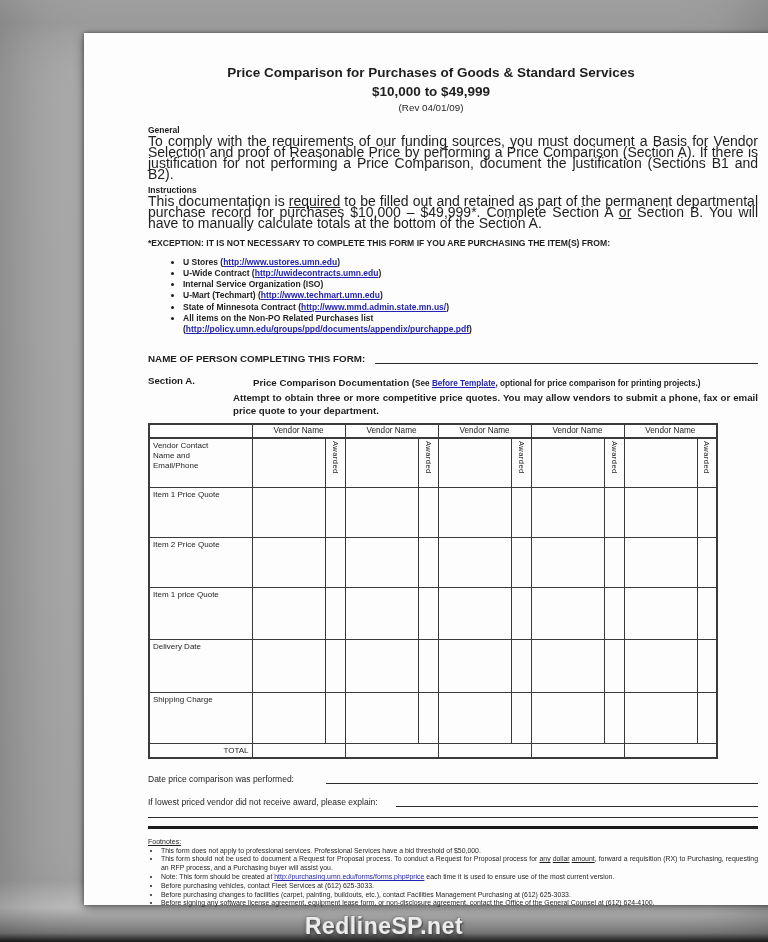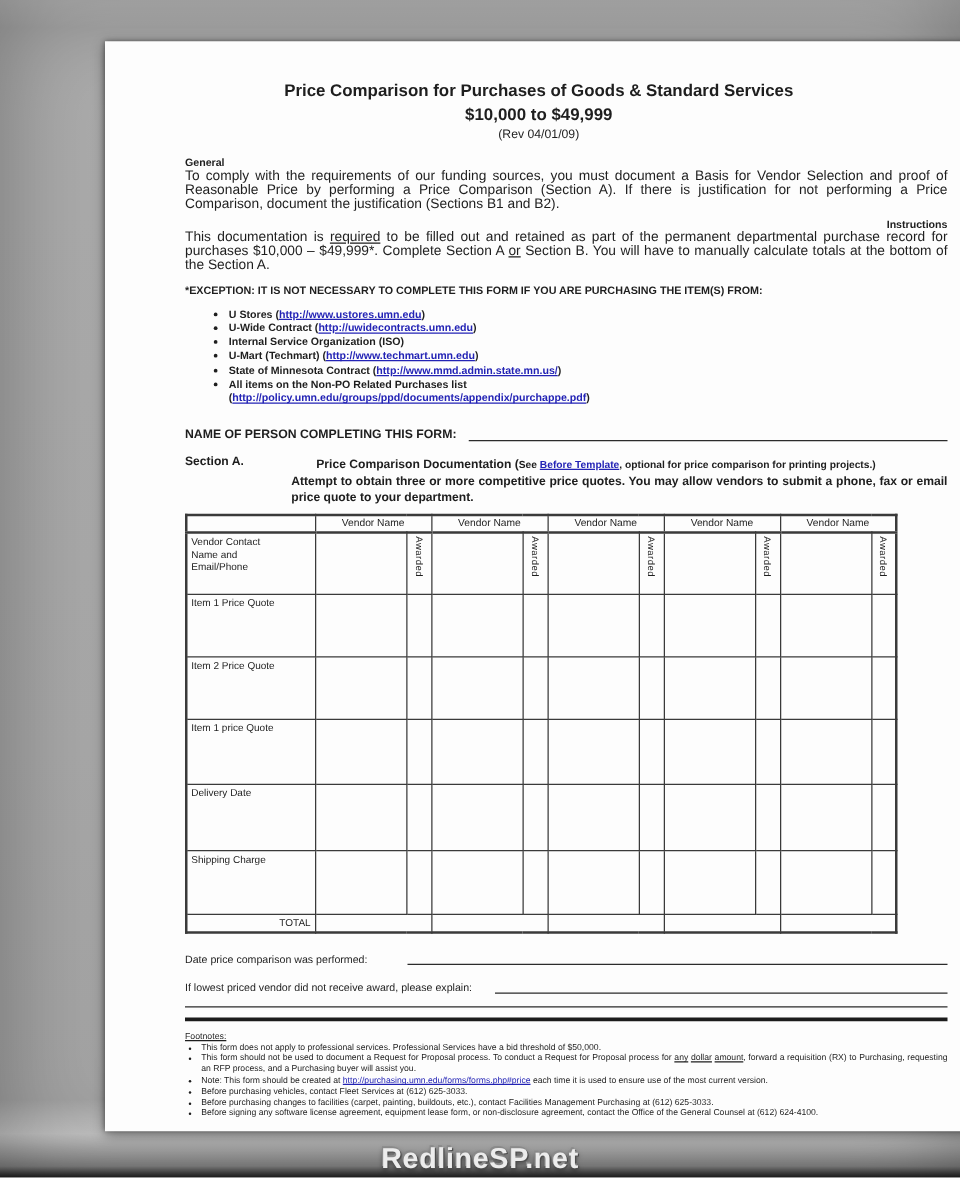--- a/index.html
+++ b/index.html
@@ -22,22 +22,22 @@
     background:#fdfdfd; color:#1e1e1e;
     box-shadow:0 0 4px rgba(0,0,0,.45), 0 3px 10px rgba(0,0,0,.4);
     margin-left:48px;
   }
   .title1,.title2{ font-size:13.5px; font-weight:bold; text-align:center; margin:0; }
   .title1{ padding-top:32px; }
   .title2{ padding-top:4px; }
   .rev{ font-size:9.8px; text-align:center; margin-top:3px; }
   .content{ margin:0 20px 0 64px; }
   .h8{ font-size:8.5px; font-weight:bold; margin:12px 0 0 0; }
-  .h8.tight{ margin-top:5px;text-align:right; }
-  .p8{ font-size:11px; line-height:11px; text-align:justify; margin:1px 0 0 0; }
+  .h8.tight{ margin-top:5px; }
+  .p8{ font-size:14px; line-height:11px; text-align:justify; margin:1px 0 0 0; }
   .useg{ text-decoration:underline; }
   .ilink{ color:#2323b5; font-weight:inherit; text-decoration:underline; cursor:pointer; }
   .exception{ font-size:8.6px; font-weight:bold; margin-top:9px; }
   ul.exc{ margin:4px 0 0 0; padding-left:35px; }
   ul.exc li{ font-size:8.5px; line-height:11.3px; font-weight:bold; }
   .name-line{ display:flex; align-items:flex-end; margin-top:17px; }
   .name-line .lbl{ font-size:9.8px; font-weight:bold; white-space:nowrap; }
   .fill{ flex:1; border-bottom:1px solid #2b2b2b; height:11px; min-width:20px; }
   .name-line .fill{ margin-left:10px; }
   .seca{ display:grid; grid-template-columns:85px 1fr; margin-top:11px; }

